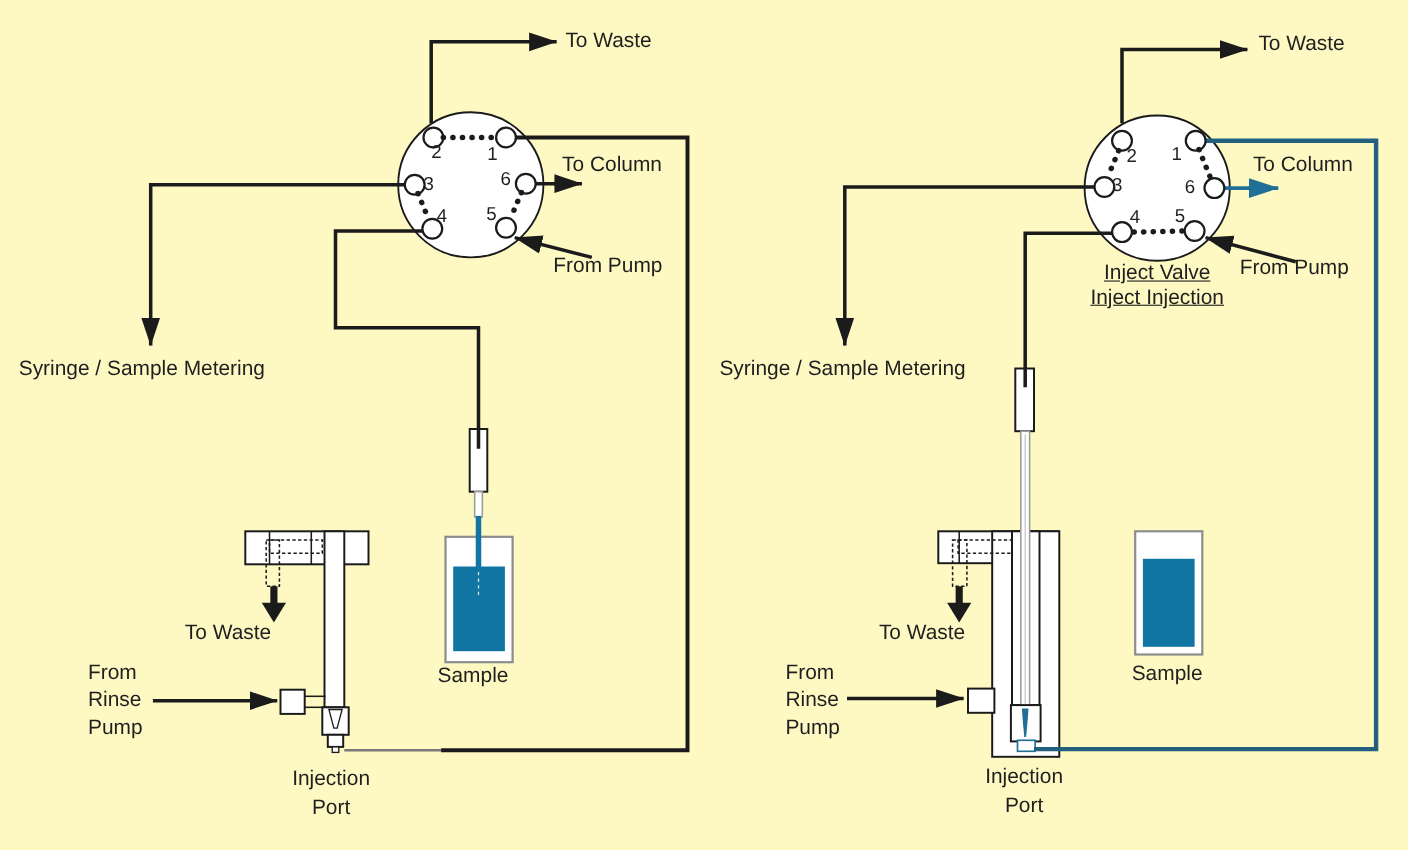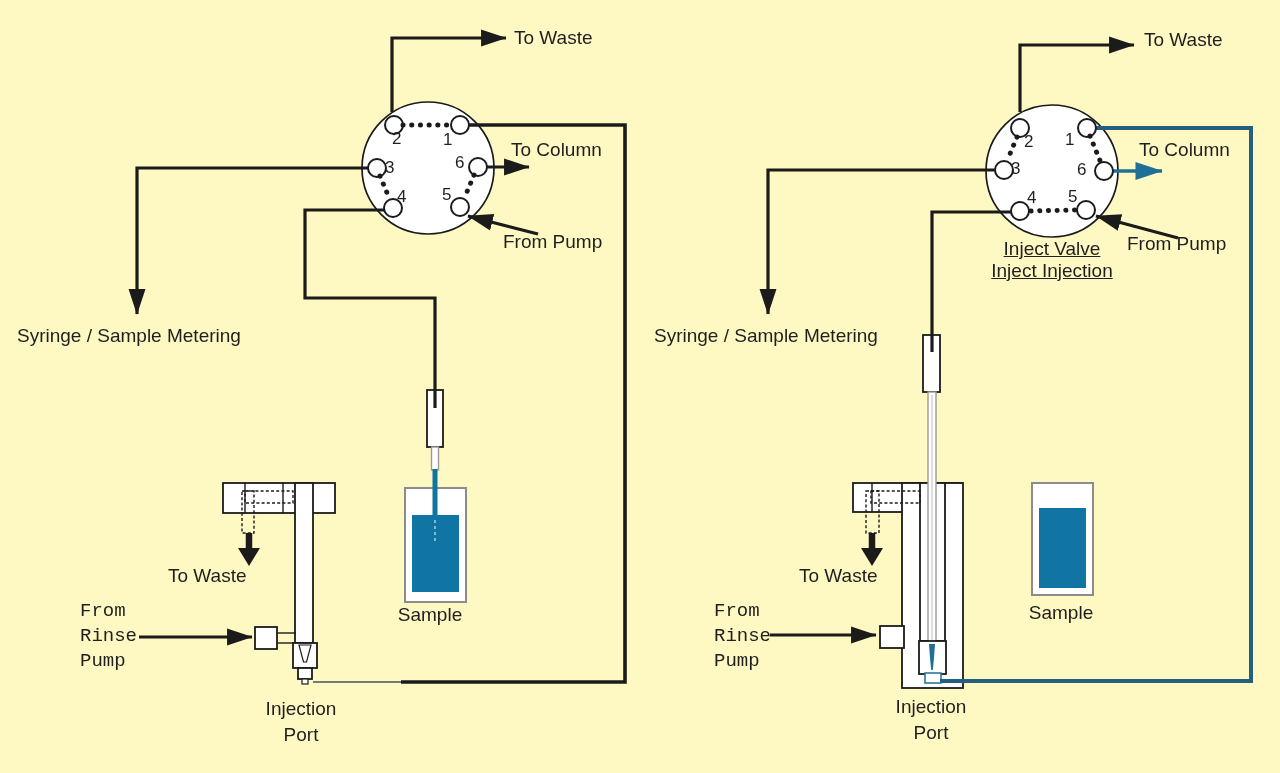--- a/index.html
+++ b/index.html
@@ -2,21 +2,21 @@
 <html><head>
 <meta charset="utf-8">
 <style>
   html,body{margin:0;padding:0;background:#fff;}
   .stage{position:relative;width:1280px;height:773px;background:#fef9c3;overflow:hidden;
          font-family:"Liberation Sans",sans-serif;padding-left:16px;}
   .stage svg{position:absolute;left:0;top:0;}
   .lbl{position:absolute;font-size:19px;color:#1f1f1f;white-space:nowrap;line-height:22px;}
   .num{position:absolute;font-size:17px;color:#1f1f1f;white-space:nowrap;}
   .center{text-align:center;}
-  .rinse div{line-height:25px;font-family:Liberation Mono, monospace;}
+  .rinse div{line-height:25px;}
   .twoLine div{line-height:26px;}
   .caption div{line-height:22px;}
   .outline{fill:#fff;stroke:#1b1b1b;stroke-width:1.8;}
   .valve{fill:#fff;stroke:#1b1b1b;stroke-width:1.7;}
   .port{fill:#fff;stroke:#1b1b1b;stroke-width:2;}
   .ln{fill:none;stroke:#1b1b1b;stroke-width:3.2;}
   .ln36{fill:none;stroke:#1b1b1b;stroke-width:3.6;}
   .thin{fill:none;stroke:#1b1b1b;stroke-width:1.4;}
   .tube{fill:none;stroke:#1b1b1b;stroke-width:1.4;stroke-dasharray:3 2.2;}
   .dotln{fill:none;stroke:#1b1b1b;stroke-width:5;stroke-dasharray:0.1 8.6;stroke-linecap:round;}

